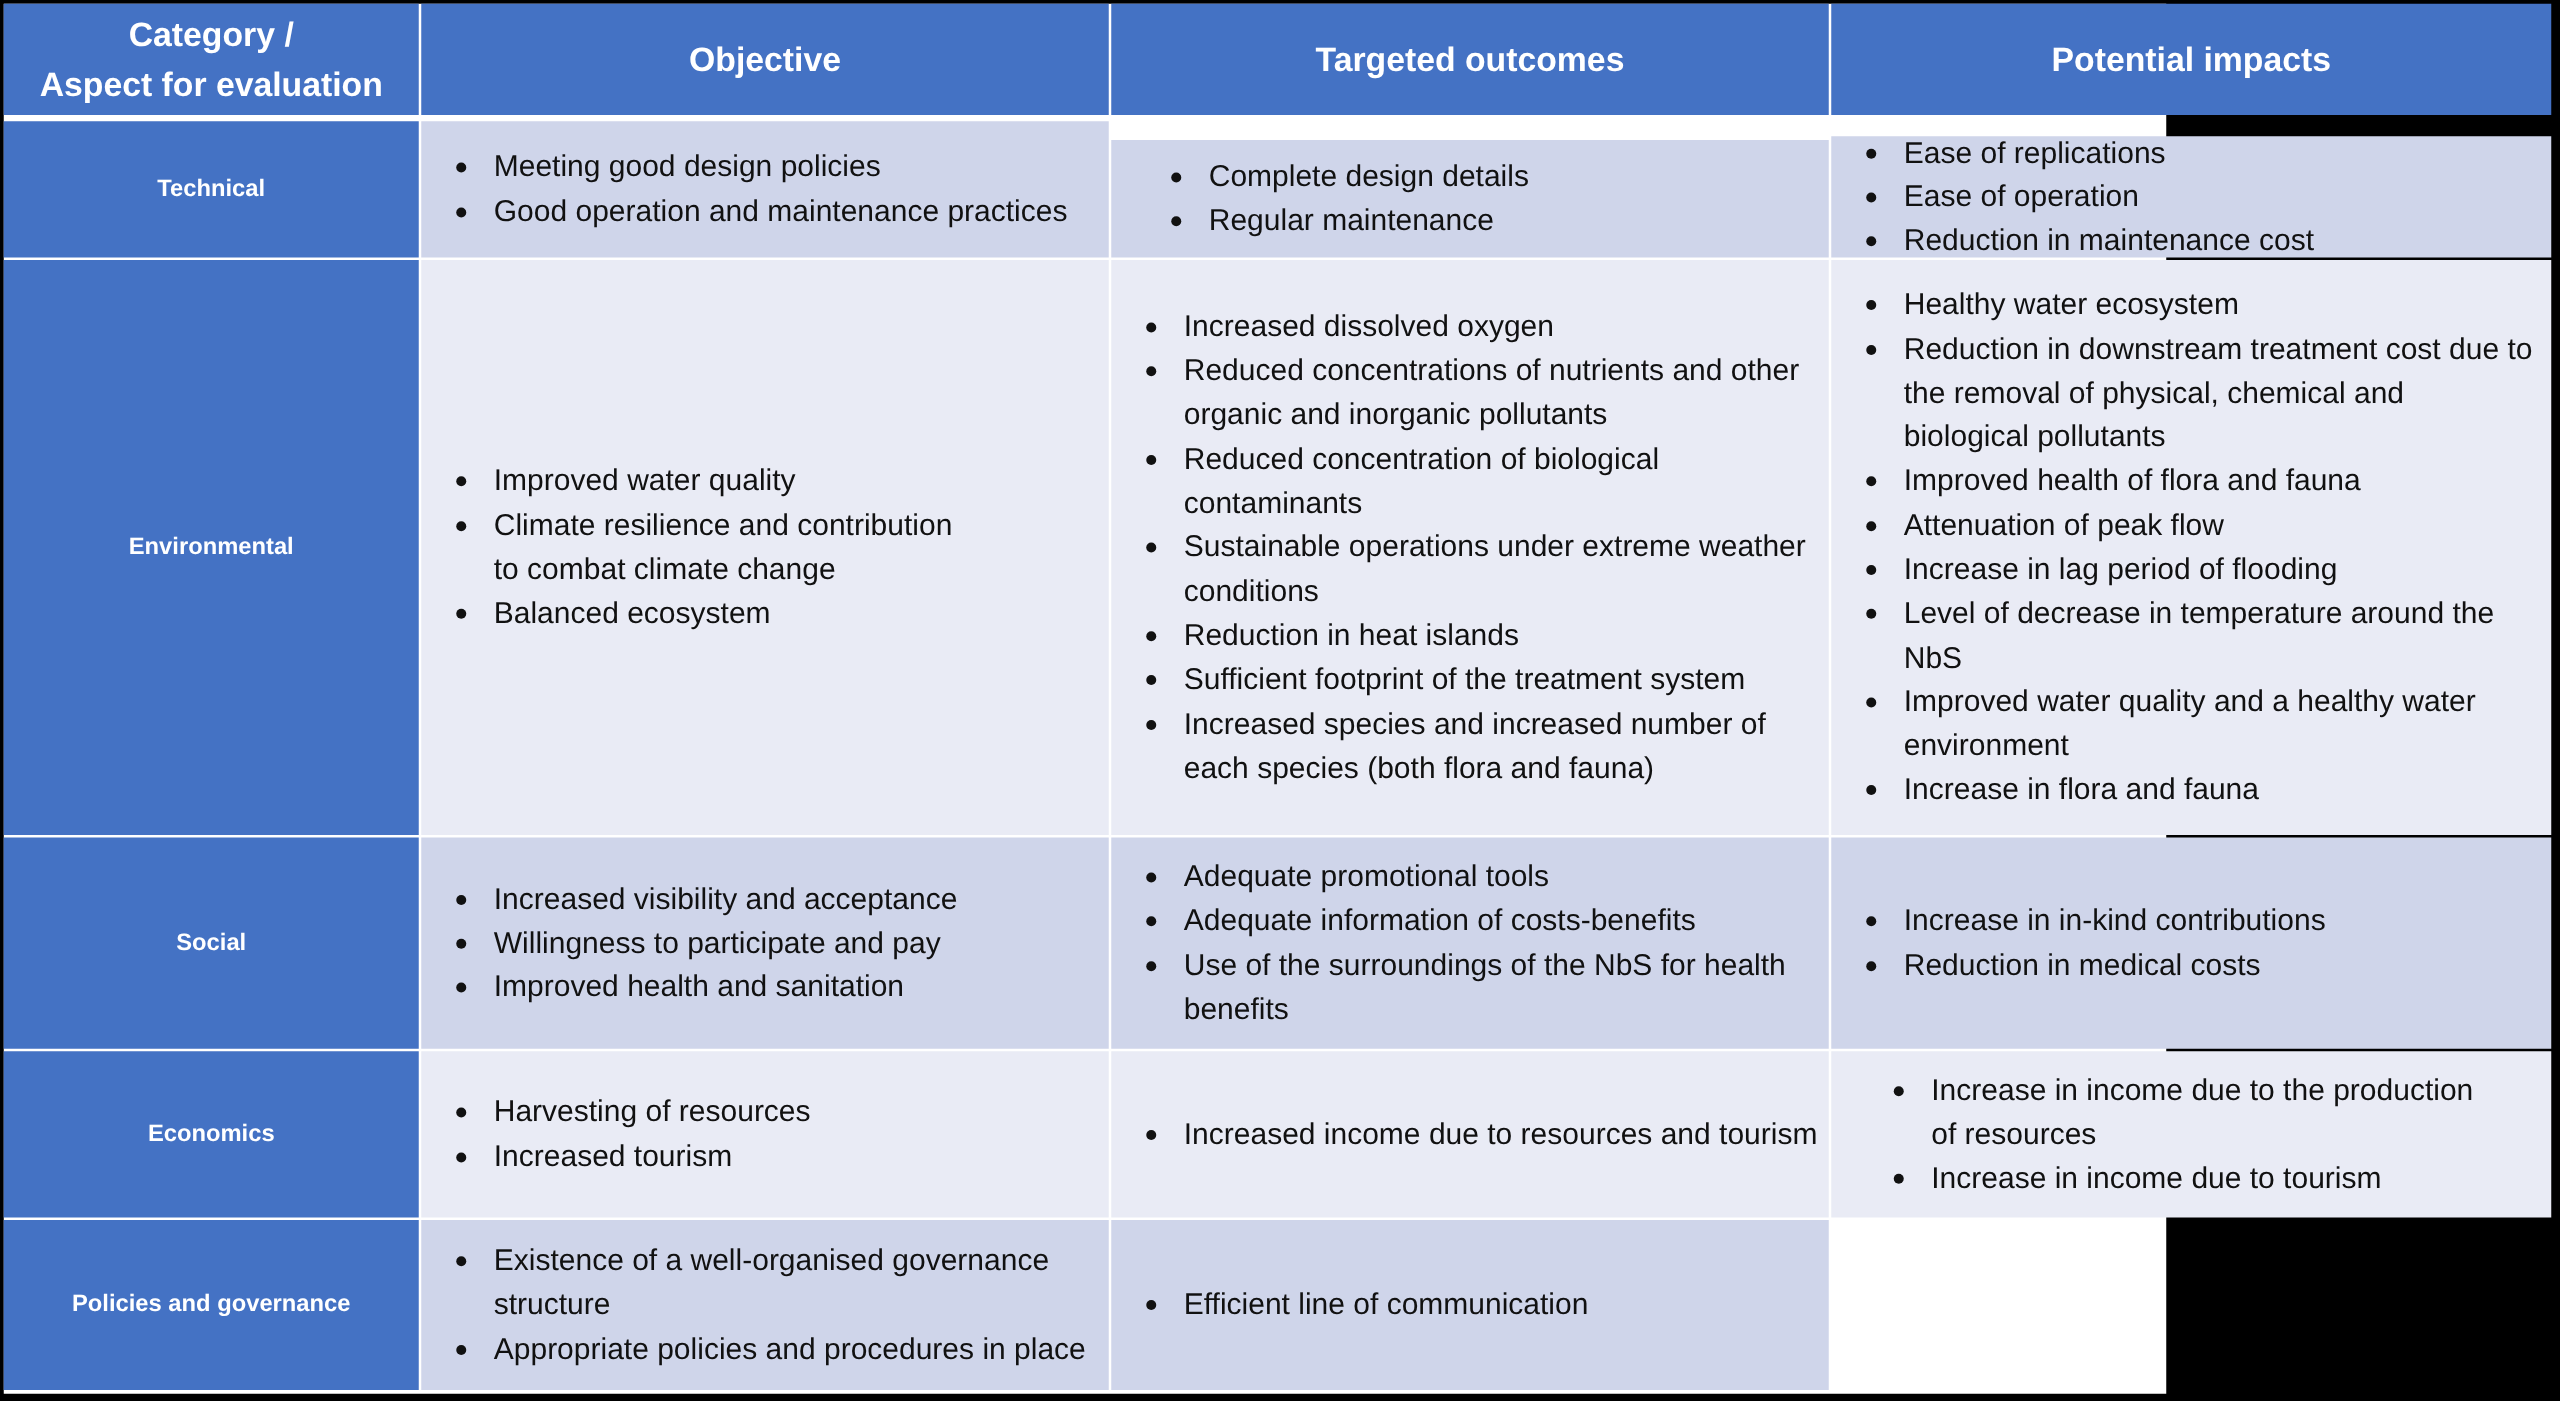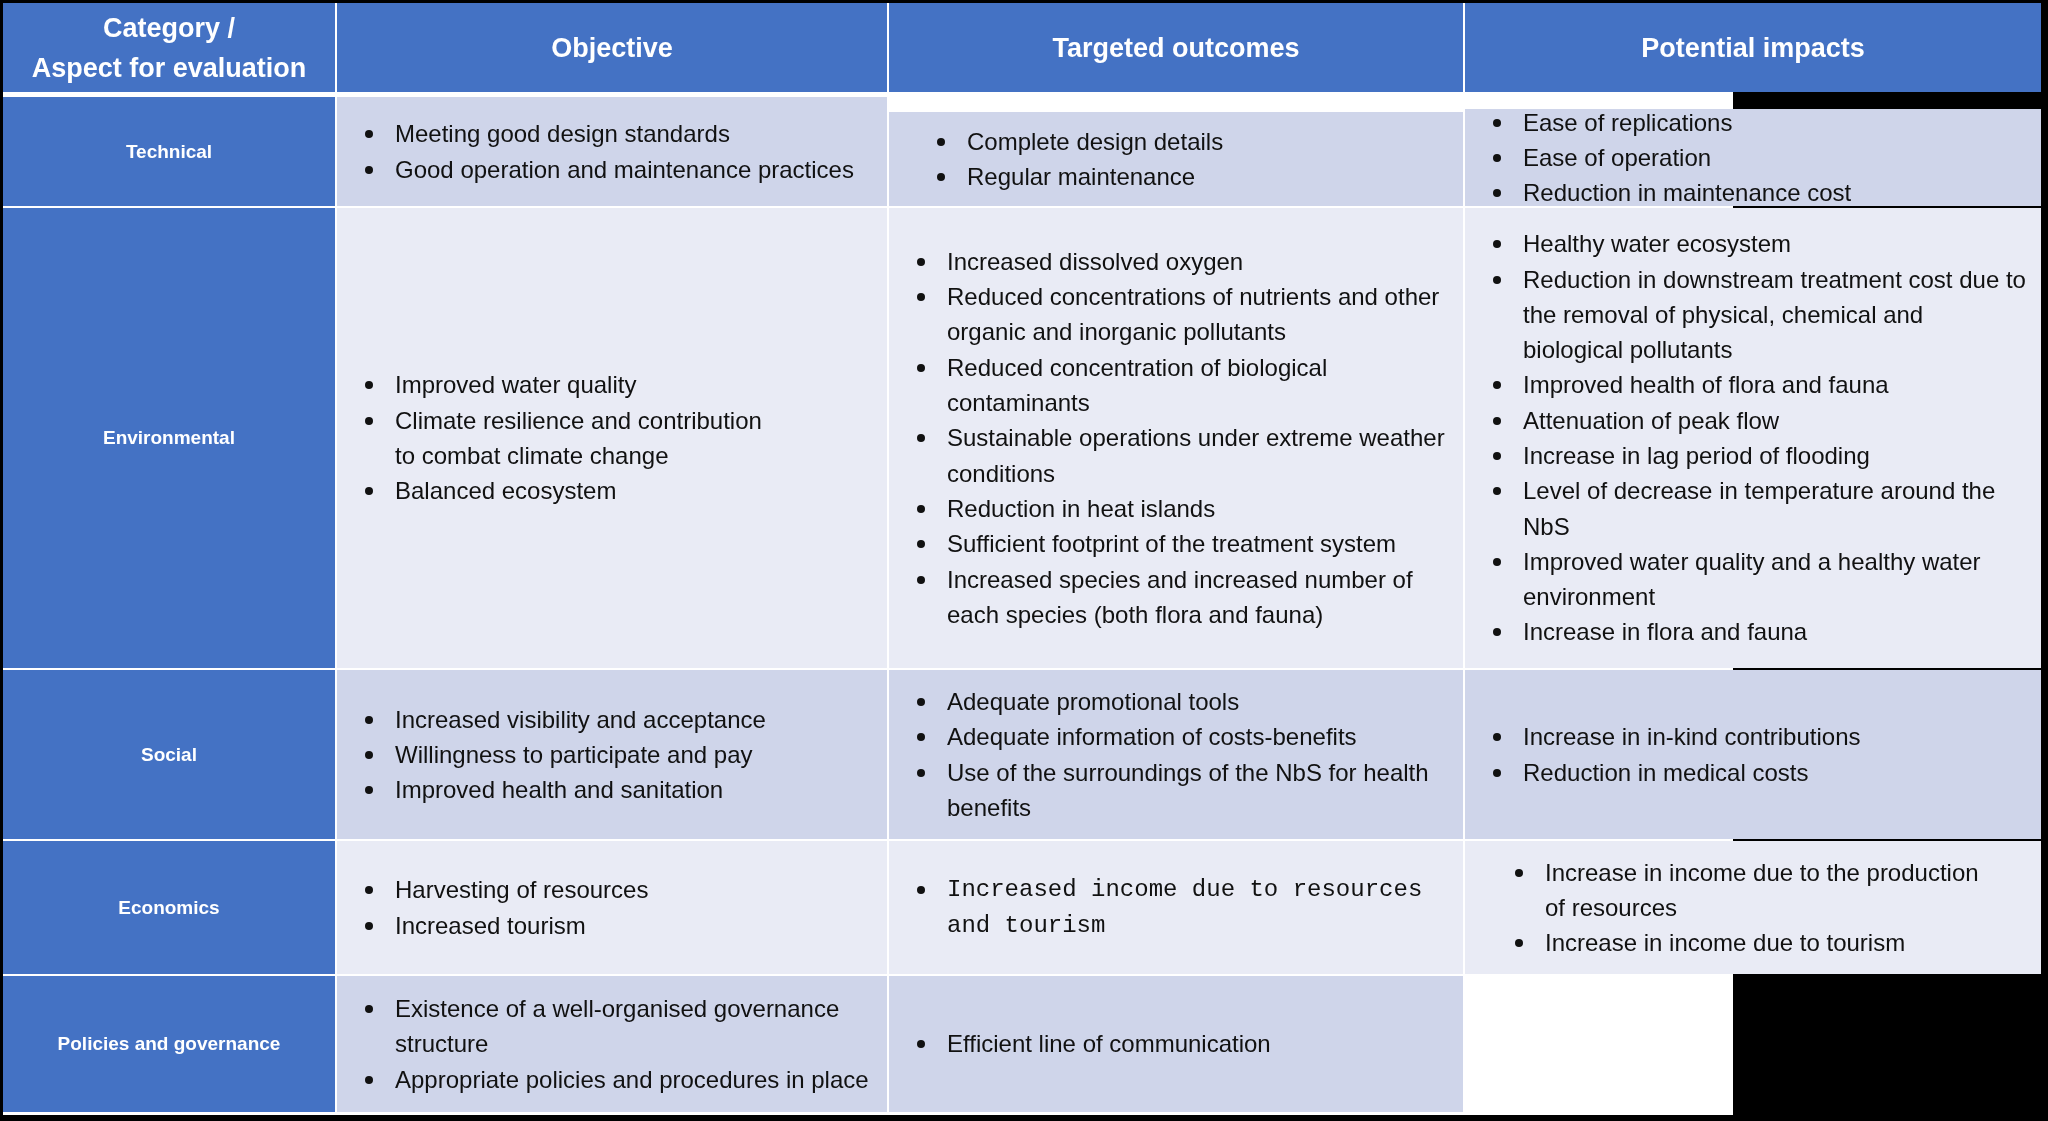--- a/index.html
+++ b/index.html
@@ -84,21 +84,21 @@
   </div>
   <div class="cell hdr">
     <span>Potential impacts</span>
   </div>
 
   <div class="cell cat" style="margin-top:3px;">
     <span>Technical</span>
   </div>
   <div class="cell band-a" style="margin-top:3px;">
     <ul class="blist">
-      <li>Meeting good design standards</li>
+      <li>Meeting good design policies</li>
       <li>Good operation and maintenance practices</li>
     </ul>
   </div>
   <div class="cell band-a" style="margin-top:18px;padding-left:20px;">
     <ul class="blist">
       <li>Complete design details</li>
       <li>Regular maintenance</li>
     </ul>
   </div>
   <div class="cell band-a" style="margin-top:15px;">
@@ -170,21 +170,21 @@
   <div class="cell cat">
     <span>Economics</span>
   </div>
   <div class="cell band-b">
     <ul class="blist">
       <li>Harvesting of resources</li>
       <li>Increased tourism</li>
     </ul>
   </div>
   <div class="cell band-b">
-    <ul class="blist" style="padding-right:4px;font-family:Liberation Mono, monospace;">
+    <ul class="blist" style="padding-right:4px;">
       <li>Increased income due to resources and tourism</li>
     </ul>
   </div>
   <div class="cell band-b">
     <ul class="blist" style="padding-right:40px;padding-left:48px;">
       <li>Increase in income due to the production of resources</li>
       <li>Increase in income due to tourism</li>
     </ul>
   </div>
 

